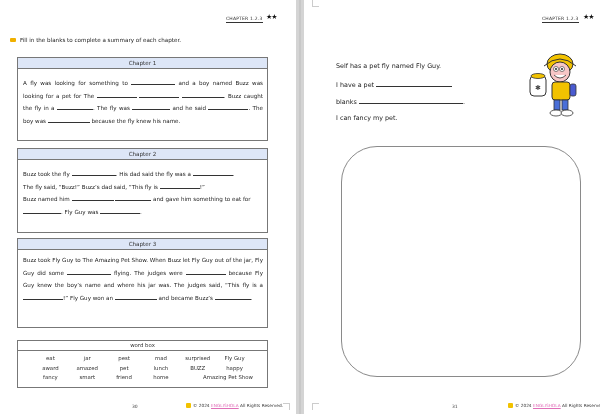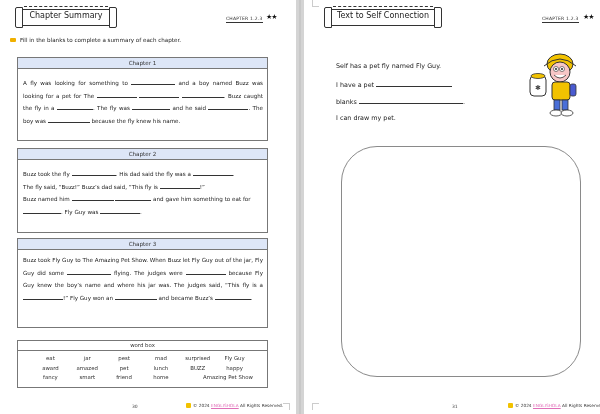--- a/index.html
+++ b/index.html
@@ -48,27 +48,20 @@
 
   .mascot{position:absolute;left:522px;top:50px;width:58px;height:70px;}
 </style>
 </head>
 <body>
 
 <div class="gutter"></div>
 <div class="gutter-line"></div>
 
 <div class="page page-left">
-  <div class="banner" style="left:20px;width:92px;">
-    <div class="dash"></div>
-    <div class="scroll"></div>
-    <div class="cap-l"></div>
-    <div class="cap-r"></div>
-    <div class="label">Chapter Summary</div>
-  </div>
   <div class="chapter-tag" style="left:226px;">CHAPTER 1.2.3</div>
   <div class="stars" style="left:266px;">★★</div>
 
   <div class="instr">
     <span class="ic"></span><span>Fill in the blanks to complete a summary of each chapter.</span>
   </div>
 
   <div class="cbox" style="top:57px;height:82px;">
     <div class="hd">Chapter 1</div>
     <div class="bd">A fly was looking for something to <span class="blank" style="width: 44px;"></span> and a boy named Buzz  was looking for a pet for The <span class="blank" style="width: 40px;"></span> <span class="blank" style="width: 40px;"></span> <span class="blank" style="width: 42px;"></span>. Buzz caught the fly in a <span class="blank" style="width: 36px;"></span>. The fly was <span class="blank" style="width: 38px;"></span> and he said <span class="blank" style="width: 40px;"></span>. The boy was <span class="blank" style="width: 42px;"></span> because the fly knew his name.</div>
@@ -111,27 +104,20 @@
   <div class="footer-copy" style="left:186px;">
     <span class="ico"></span><span>© 2024</span>
     <span class="brand">ENGLISHOLA</span>
     <span>All Rights Reserved.</span>
   </div>
   <div class="corner" style="left:283px;top:403px;border-width:1px 1px 0 0;"></div>
 </div>
 
 <div class="page page-right">
   <div class="corner" style="left:8px;top:0px;border-width:0 0 1px 1px;"></div>
-  <div class="banner" style="left:25px;width:108px;">
-    <div class="dash"></div>
-    <div class="scroll"></div>
-    <div class="cap-l"></div>
-    <div class="cap-r"></div>
-    <div class="label">Text to Self Connection</div>
-  </div>
   <div class="chapter-tag" style="left:238px;">CHAPTER 1.2.3</div>
   <div class="stars" style="left:279px;">★★</div>
   <div class="corner" style="left:8px;top:403px;border-width:1px 0 0 1px;"></div>
 
   <div class="footer-num" style="left:148px;">31</div>
   <div class="footer-copy" style="left:204px;">
     <span class="ico"></span><span>© 2024</span>
     <span class="brand">ENGLISHOLA</span>
     <span>All Rights Reserved.</span>
   </div>
@@ -139,21 +125,21 @@
 
 <div class="rp-text" style="top:62px;">Self has a pet fly named Fly Guy.</div>
 <div class="rp-text" style="top:80px;">
   <span>I have a pet</span>
   <span class="blank" style="width:76px;"></span>
 </div>
 <div class="rp-text" style="top:97px;">
   <span>blanks</span>
   <span class="blank" style="width:104px;"></span>.
 </div>
-<div class="rp-text" style="top:114px;">I can draw my pet.</div>
+<div class="rp-text" style="top:114px;">I can fancy my pet.</div>
 
 <div class="drawbox"></div>
 
 <svg class="mascot" viewBox="0 0 58 70">
   <ellipse cx="38" cy="14" rx="13" ry="10" fill="#f2c200" stroke="#333" stroke-width="1"></ellipse>
   <path d="M22 16 Q38 2 54 16" fill="none" stroke="#333" stroke-width="1"></path>
   <ellipse cx="38" cy="22" rx="10" ry="10" fill="#f7c6c6" stroke="#333" stroke-width="1"></ellipse>
   <circle cx="34" cy="19" r="2.5" fill="#fff" stroke="#333" stroke-width="0.6"></circle>
   <circle cx="40" cy="19" r="2.5" fill="#fff" stroke="#333" stroke-width="0.6"></circle>
   <circle cx="34" cy="19" r="0.9" fill="#111"></circle>

